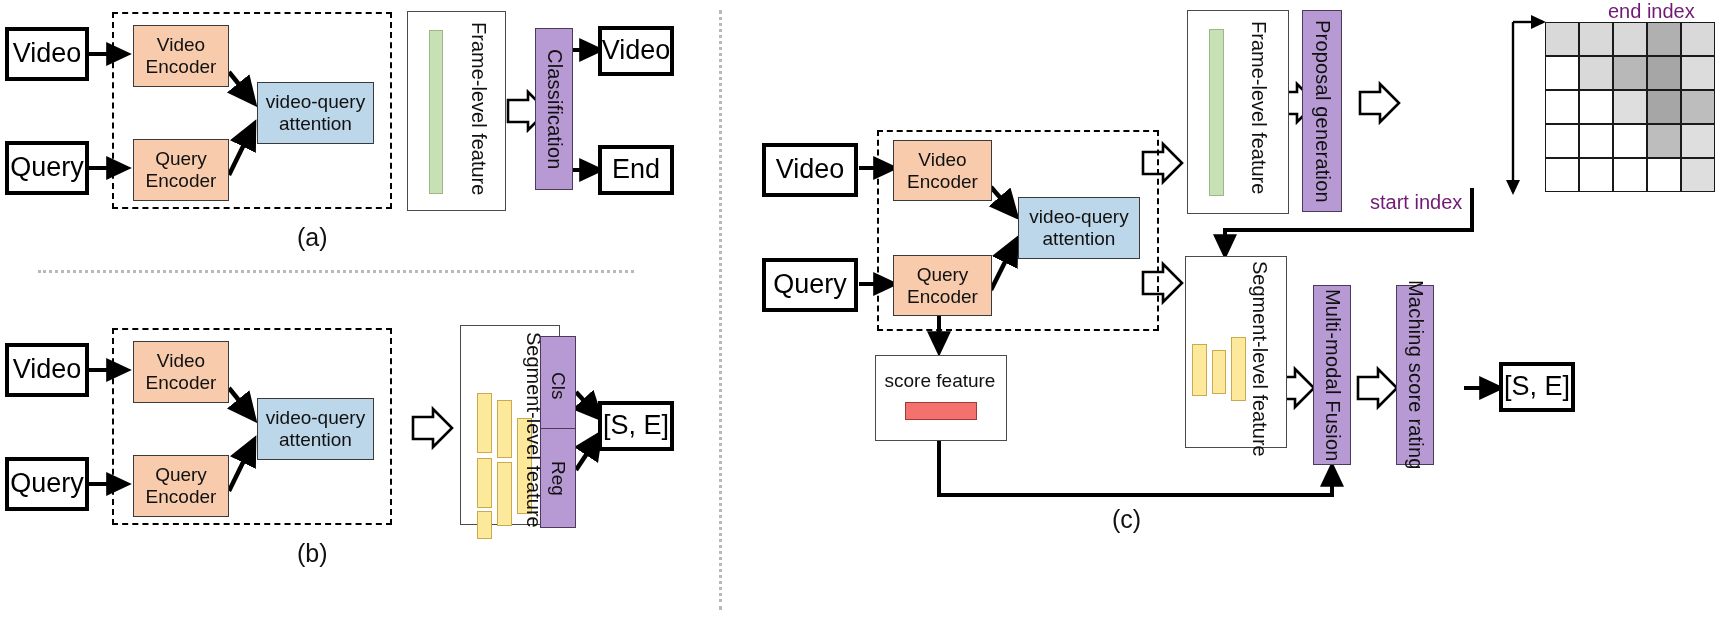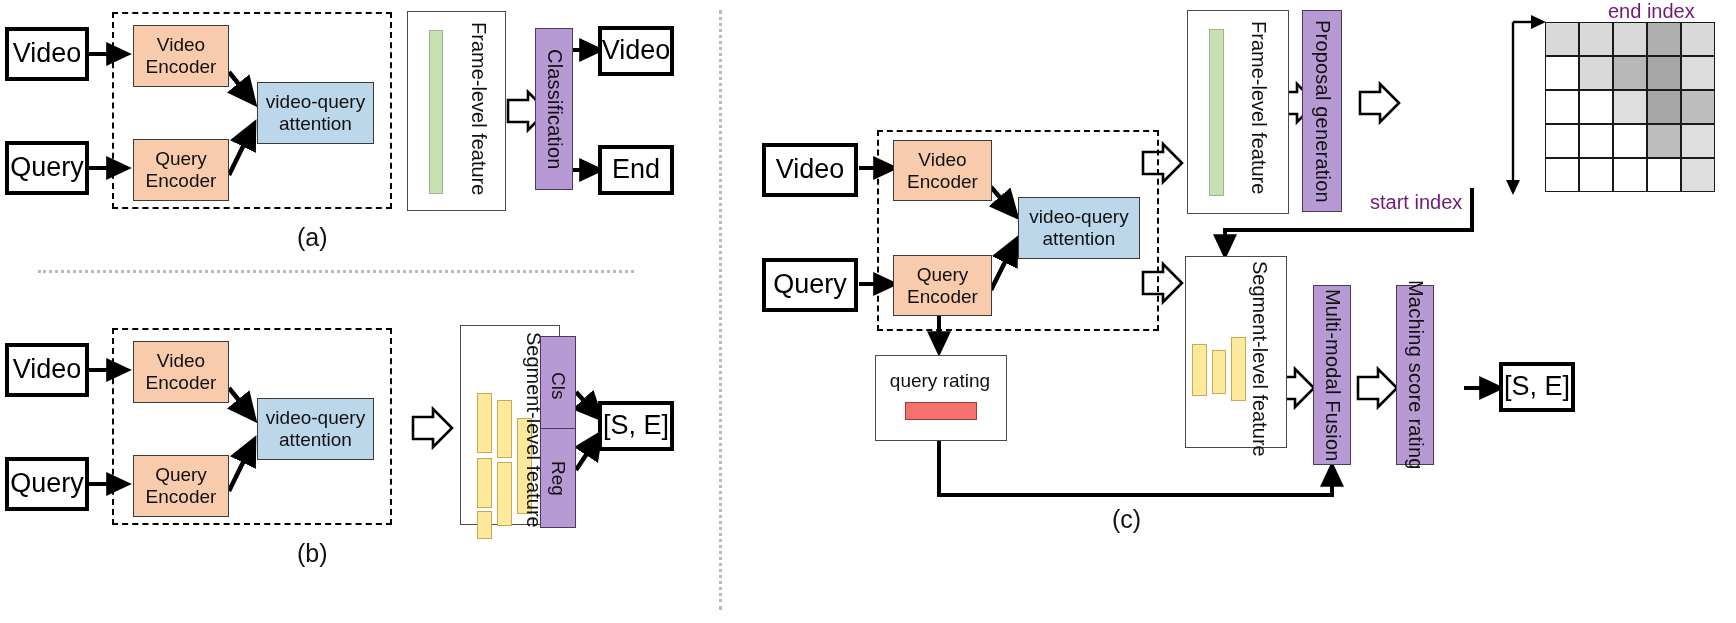--- a/index.html
+++ b/index.html
@@ -215,21 +215,21 @@
     <span>Query</span>
     <span>Encoder</span>
   </div>
 
   <div class="box attn" style="left:1018px;top:197px;width:122px;height:62px;flex-direction:column;">
     <span>video-query</span>
     <span>attention</span>
   </div>
 
   <div class="feat" style="position:absolute;left:875px;top:355px;width:130px;height:84px;"></div>
-  <div style="position:absolute;left:875px;top:370px;width:130px;text-align:center;font-size:19px;color:#111;">query rating</div>
+  <div style="position:absolute;left:875px;top:370px;width:130px;text-align:center;font-size:19px;color:#111;">score feature</div>
   <div class="rbar" style="left:905px;top:402px;width:70px;height:16px;"></div>
 
   <div class="feat" style="position:absolute;left:1187px;top:10px;width:100px;height:202px;"></div>
   <div class="gbar" style="left:1209px;top:29px;width:13px;height:165px;"></div>
   <div class="featlabel" style="left:1247px;top:21px;">Frame-level feature</div>
 
   <div class="box purple" style="left:1302px;top:10px;width:40px;height:202px;">
     <span class="vtext">Proposal generation</span>
   </div>
 

